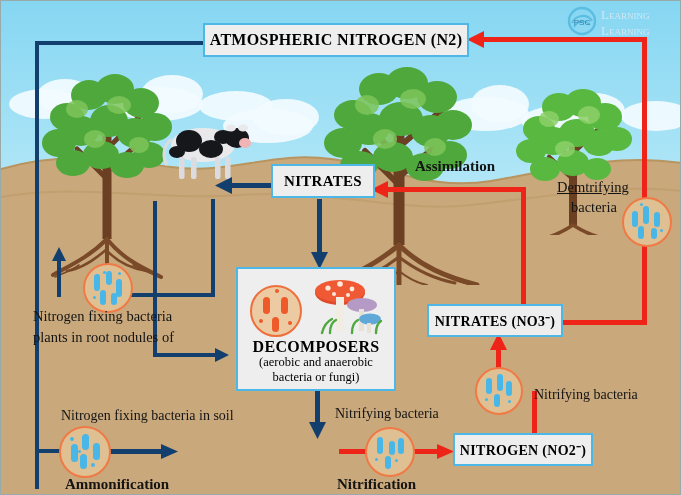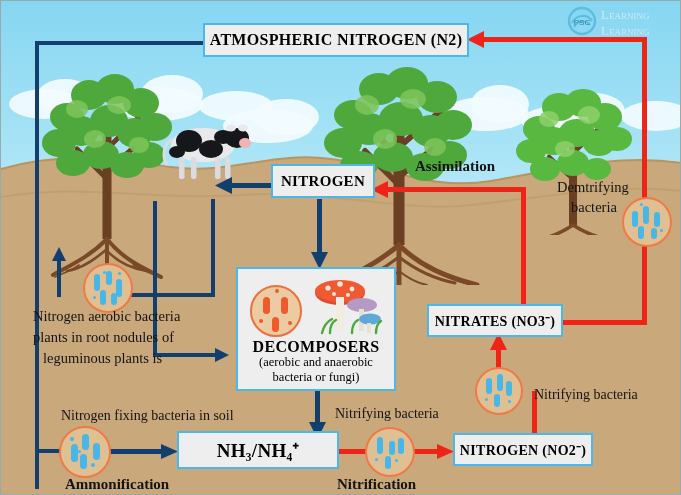--- a/index.html
+++ b/index.html
@@ -303,21 +303,21 @@
     <div class="rod" style="left:17px;top:25px;width:6px;height:13px;"></div>
     <div class="dot" style="left:8px;top:29px;width:3px;height:3px;"></div>
     <div class="dot" style="left:31px;top:31px;width:3px;height:3px;"></div>
   </div>
 
   <div class="box" style="left:202px;top:22px;width:266px;height:34px;">
     <b style="font-size:16px;">ATMOSPHERIC NITROGEN (N2)</b>
   </div>
 
   <div class="box" style="left:270px;top:163px;width:104px;height:34px;">
-    <b style="font-size:15px;">NITROGEN</b>
+    <b style="font-size:15px;">NITRATES</b>
   </div>
 
   <div class="box" style="left:235px;top:266px;width:160px;height:124px;flex-direction:column;padding-top:0;">
 
     <div style="display:flex;align-items:flex-end;justify-content:center;gap:6px;height:66px;">
       <svg width="56" height="58">
         <circle cx="28" cy="30" r="25" fill="#eccba3" stroke="#ef6f3c" stroke-width="2"></circle>
         <rect x="15" y="16" width="7" height="17" rx="3.5" fill="#ef5a2a"></rect>
         <rect x="33" y="16" width="7" height="17" rx="3.5" fill="#ef5a2a"></rect>
         <rect x="24" y="36" width="7" height="15" rx="3.5" fill="#ef5a2a"></rect>
@@ -354,36 +354,32 @@
     </div>
     <b style="font-size:16px;line-height:1.05;">DECOMPOSERS</b>
     <span style="font-size:12.5px;line-height:1.2;">(aerobic and anaerobic</span>
     <span style="font-size:12.5px;line-height:1.2;">bacteria or fungi)</span>
   </div>
 
   <div class="box" style="left:426px;top:303px;width:136px;height:33px;">
     <b style="font-size:14px;">NITRATES (NO3⁻)</b>
   </div>
 
-  <div class="box" style="left:176px;top:430px;width:162px;height:38px;">
-    <b style="font-size:19px;">NH₃/NH₄⁺</b>
-  </div>
 
   <div class="box" style="left:452px;top:432px;width:140px;height:33px;">
     <b style="font-size:14px;">NITROGEN (NO2⁻)</b>
   </div>
 
   <div class="lab bold" style="left:414px;top:157px;font-size:15px;">Assimilation</div>
 
-  <div class="lab" style="left:556px;top:178px;font-size:14.5px;">Demtrifying</div>
+  <div class="lab" style="left:556px;top:178px;font-size:14.5px;text-decoration:underline;">Demtrifying</div>
   <div class="lab" style="left:570px;top:198px;font-size:14.5px;">bacteria</div>
 
-  <div class="lab" style="left:32px;top:307px;font-size:14.5px;">Nitrogen aerobic bacteria</div>
+  <div class="lab" style="left:32px;top:307px;font-size:14.5px;">Nitrogen fixing bacteria</div>
   <div class="lab" style="left:32px;top:328px;font-size:14.5px;">plants in root nodules of</div>
-  <div class="lab" style="left:42px;top:349px;font-size:14.5px;">leguminous plants is</div>
 
   <div class="lab bold" style="left:64px;top:475px;font-size:15px;">Ammonification</div>
 
   <div class="lab" style="left:60px;top:407px;font-size:14px;">Nitrogen fixing bacteria in soil</div>
 
   <div class="lab" style="left:334px;top:405px;font-size:14px;">Nitrifying bacteria</div>
 
   <div class="lab bold" style="left:336px;top:475px;font-size:15px;">Nitrification</div>
 
   <div class="lab" style="left:533px;top:386px;font-size:14px;">Nitrifying bacteria</div>

